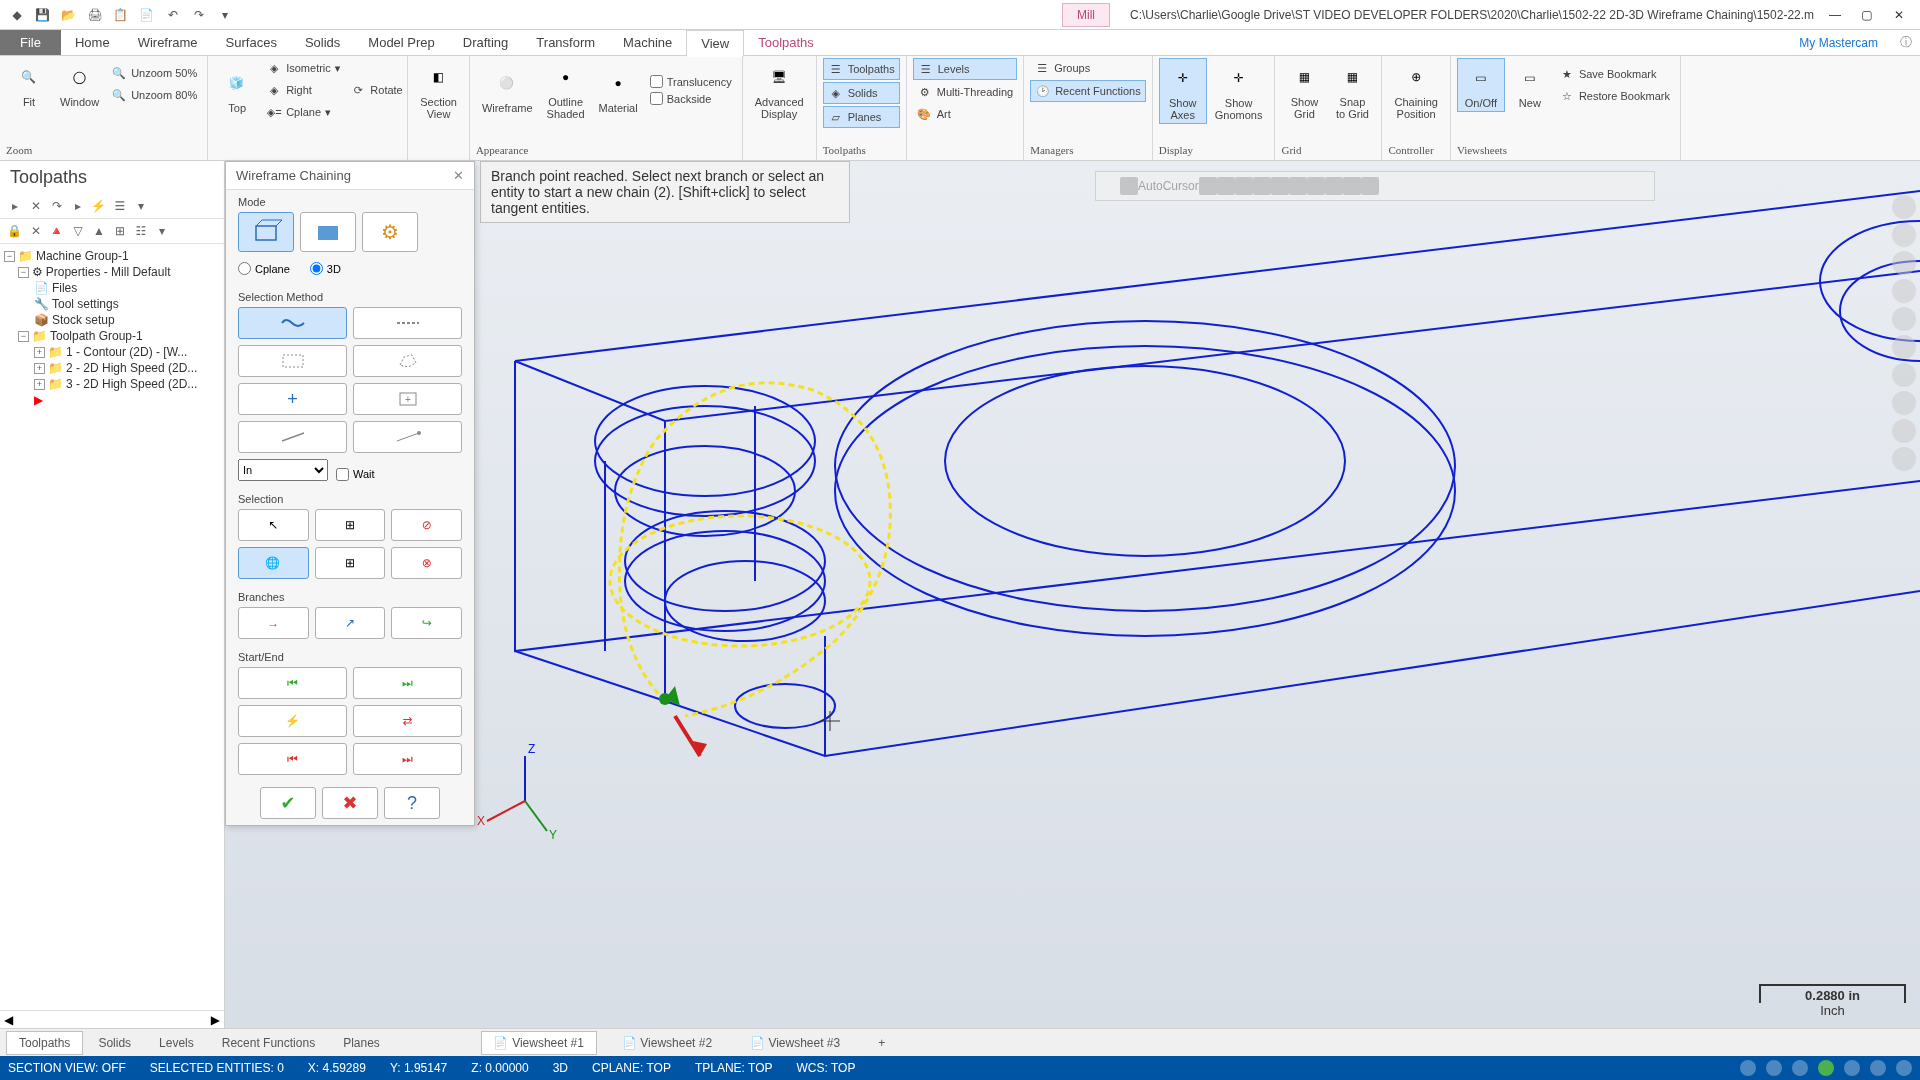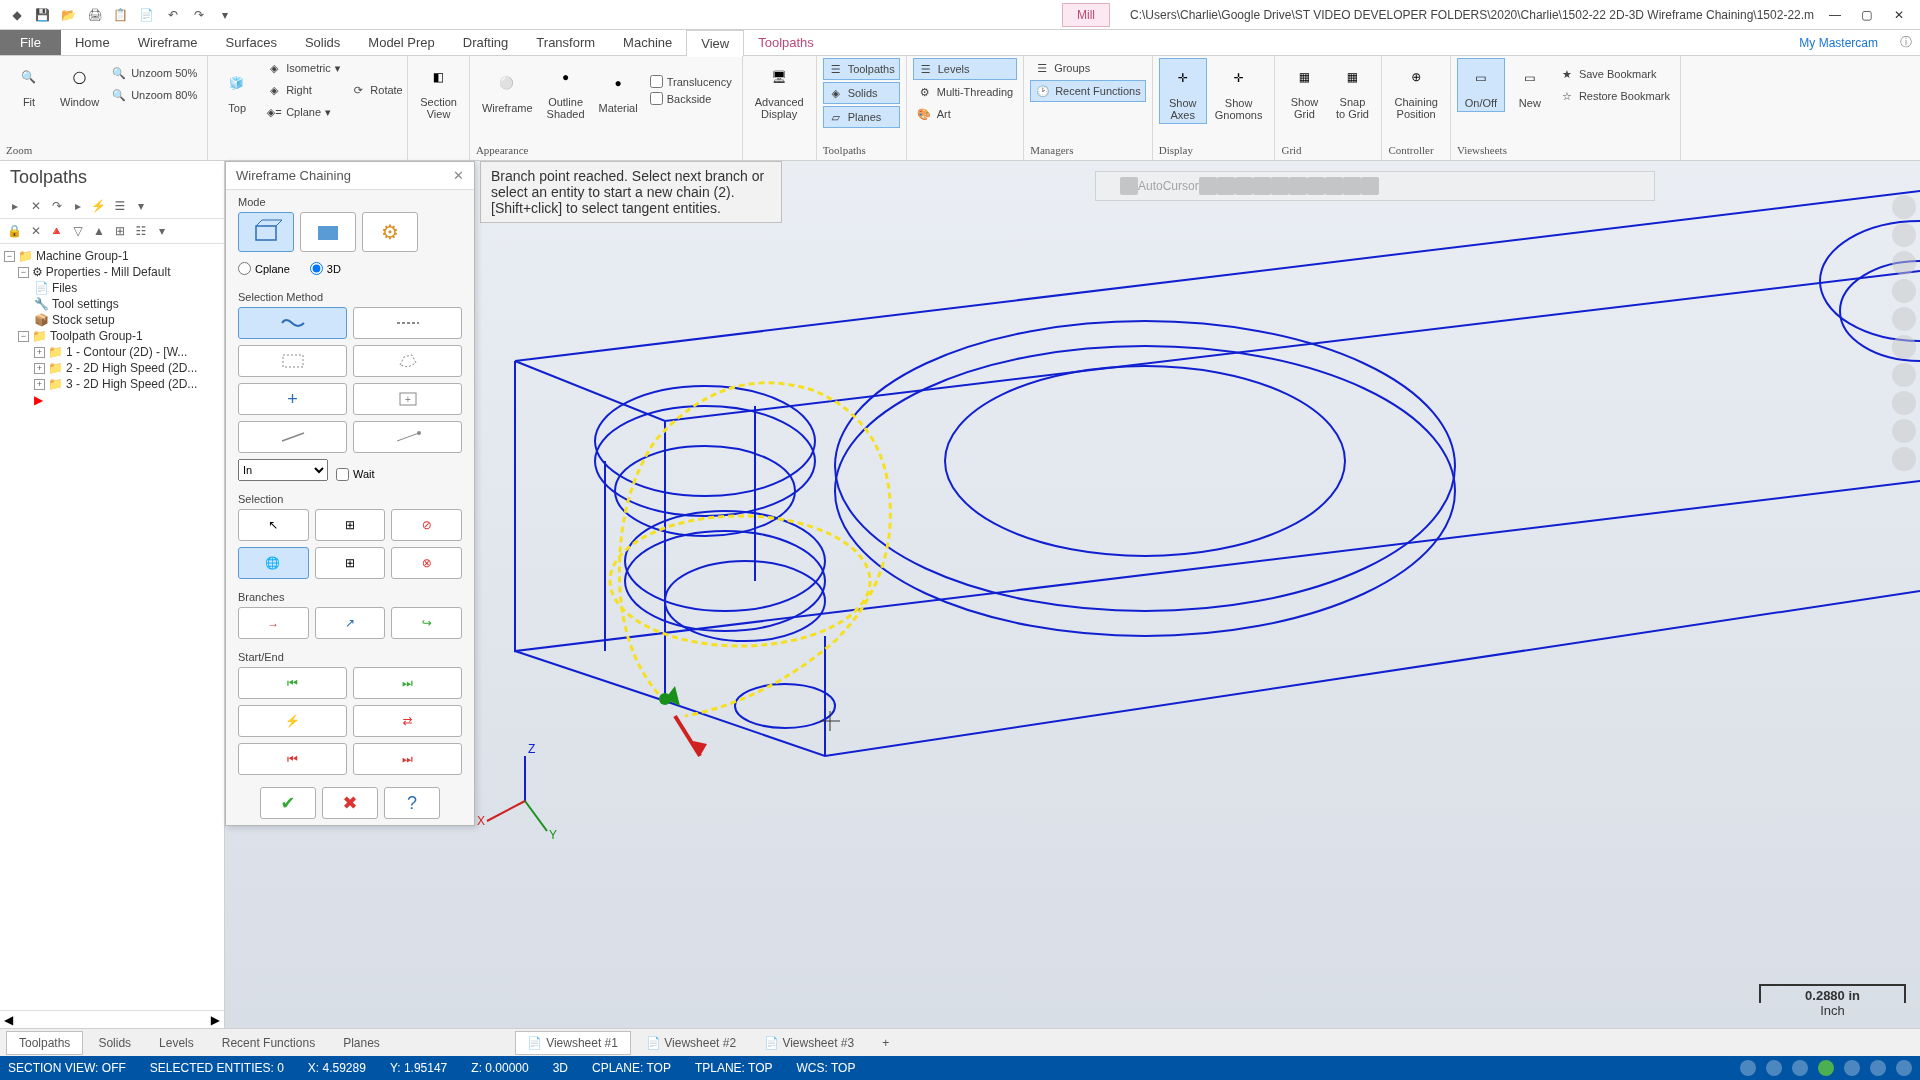--- a/index.html
+++ b/index.html
@@ -61,37 +61,37 @@
 .radio-row label { display: flex; align-items: center; gap: 4px; font-size: 11px; }
 .sel-grid { display: grid; grid-template-columns: 1fr 1fr; gap: 6px; }
 .sel-btn { height: 32px; border: 1px solid #b0b0b0; background: #fff; display: flex; align-items: center; justify-content: center; border-radius: 3px; }
 .sel-btn.active { background: #cfe5fb; border-color: #5b9bd5; }
 .sel-input-row { display: flex; gap: 8px; align-items: flex-end; margin-top: 6px; }
 .sel-input-row select { height: 22px; width: 90px; font-size: 11px; }
 .conf-row { display: flex; gap: 6px; justify-content: center; }
 .conf-btn { width: 56px; height: 32px; border: 1px solid #b0b0b0; background: #fff; display: flex; align-items: center; justify-content: center; border-radius: 3px; }
 
 
-.hint { position: absolute; left: 480px; top: 0; width: 302px; background: #f2f2f2; border: 1px solid #c0c0c0; padding: 6px 10px; font-size: 14px; color: #333; z-index: 9; }
+.hint { position: absolute; left: 480px; top: 0; width: 370px; background: #f2f2f2; border: 1px solid #c0c0c0; padding: 6px 10px; font-size: 14px; color: #333; z-index: 9; }
 
 
 .viewport { flex: 1; position: relative; background: linear-gradient(#eaeef3, #d8dee6); }
 .viewport svg { position: absolute; inset: 0; }
 .scalebar { position: absolute; right: 14px; bottom: 10px; text-align: center; color: #333; font-size: 13px; }
 .scalebar .len { font-weight: bold; border-top: 2px solid #333; border-left: 2px solid #333; border-right: 2px solid #333; padding: 2px 44px 0; }
 
 
 .right-toolbar { position: absolute; right: 0; top: 30px; width: 30px; display: flex; flex-direction: column; gap: 4px; padding: 4px 2px; }
 .right-toolbar .rt { width: 24px; height: 24px; border-radius: 12px; background: rgba(200,200,200,.5); }
 
 
 .btm-tabs { height: 28px; background: #f0f0f0; border-top: 1px solid #d0d0d0; display: flex; align-items: center; padding: 0 6px; gap: 2px; }
 .btm-tab { padding: 4px 12px; font-size: 12px; color: #555; border: 1px solid transparent; cursor: pointer; }
 .btm-tab.active { background: #fff; border: 1px solid #c0c0c0; }
-.vs-tabs { margin-left: 120px; display: flex; gap: 2px; }
+.vs-tabs { margin-left: 86px; display: flex; gap: 12px; }
 
 
 .status { height: 24px; background: #0054a4; color: #fff; display: flex; align-items: center; font-size: 12px; padding: 0 8px; gap: 24px; }
 .status .seg { white-space: nowrap; }
 .status .icons { margin-left: auto; display: flex; gap: 10px; }
 .status .st-icon { width: 16px; height: 16px; border-radius: 8px; background: rgba(255,255,255,.3); }
 .status .st-icon.on { background: #4caf50; }
 
 
 .sel-toolbar { position: absolute; left: 870px; top: 10px; width: 560px; height: 30px; background: rgba(240,240,240,.6); border: 1px solid rgba(180,180,180,.5); display: flex; align-items: center; padding: 0 24px; z-index: 5; }

